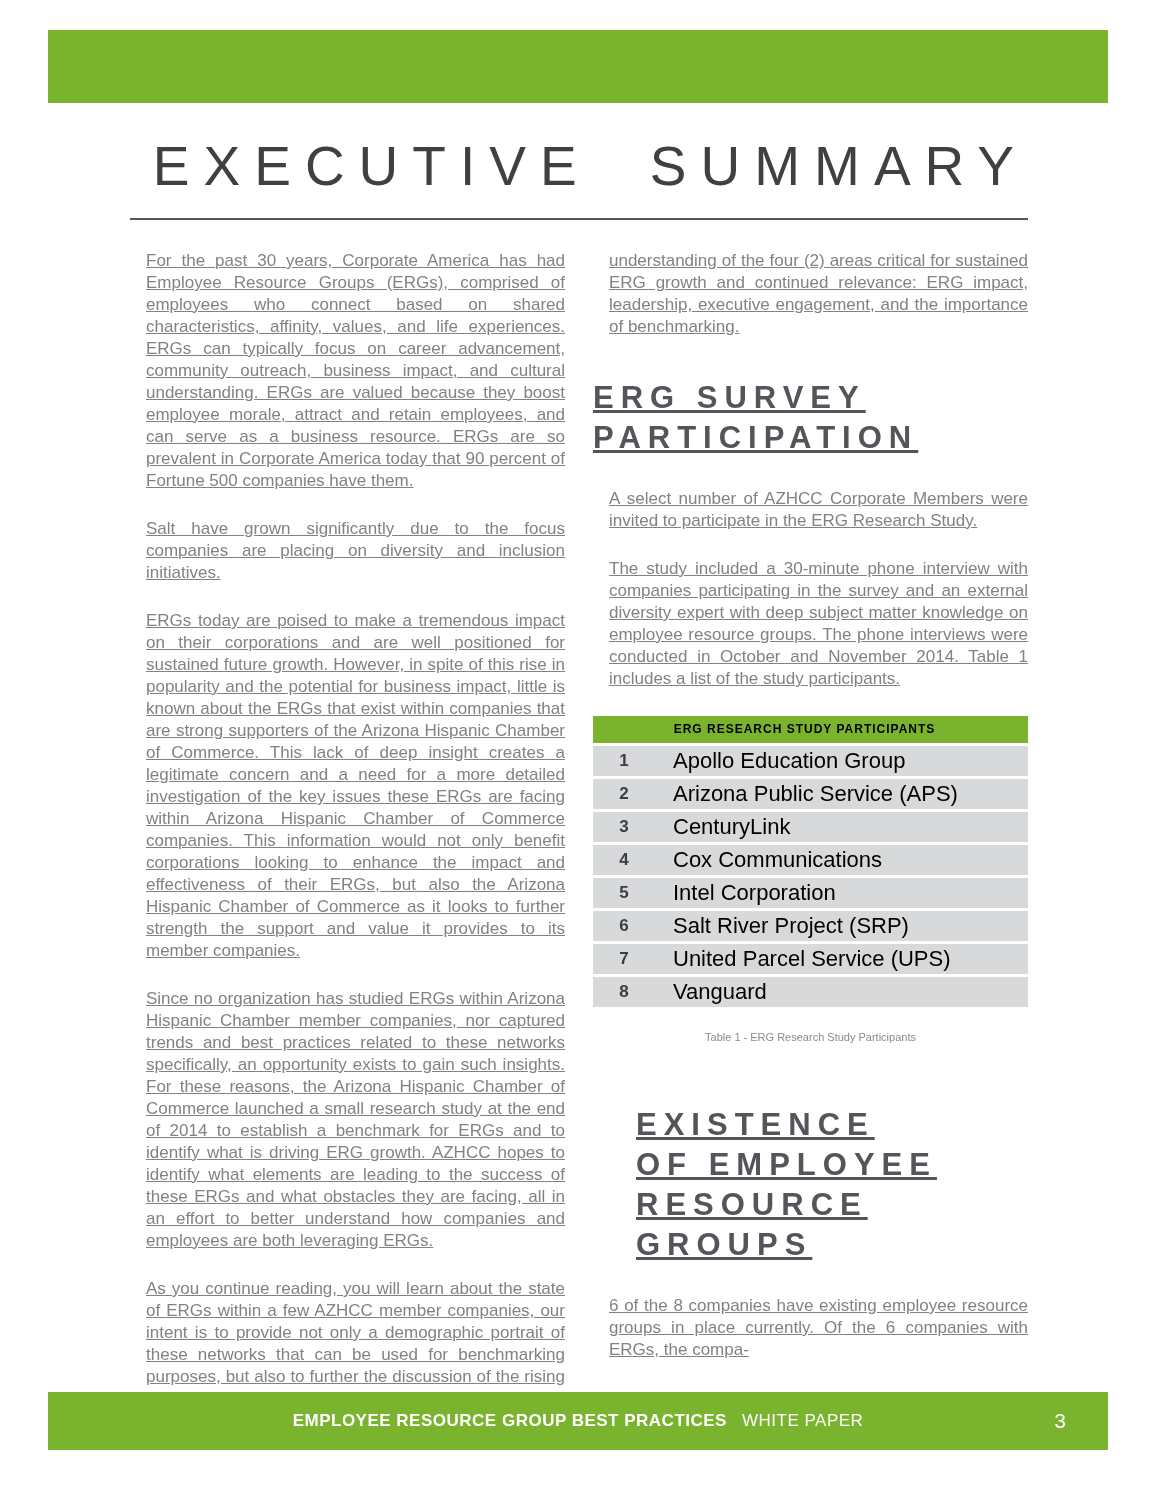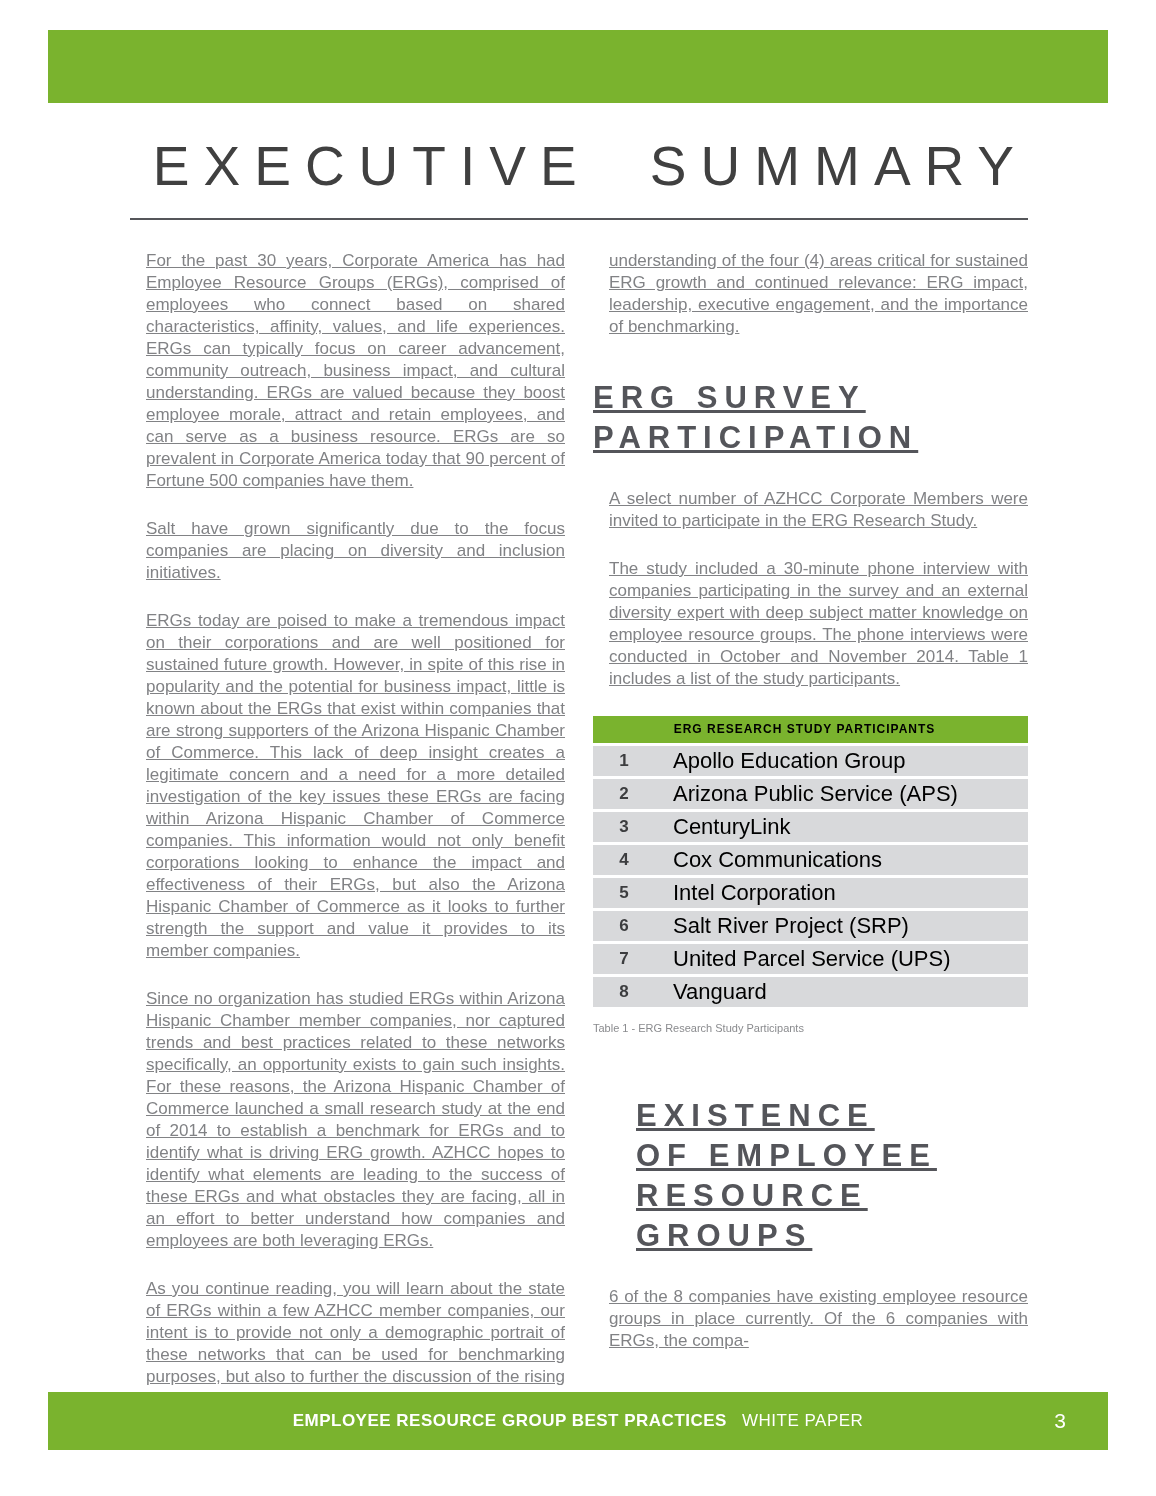--- a/index.html
+++ b/index.html
@@ -66,22 +66,22 @@
   .erg-row-num{
     width:62px;flex:0 0 62px;
     text-align:center;
     font-weight:bold;font-size:17px;color:#3c3d3f;
   }
   .erg-row-name{
     font-size:22px;color:#000000;
     padding-left:18px;
   }
   .table-caption{
-    margin-top:15px;
-    text-align:left;
+    margin-top:24px;
+    text-align:center;
     font-size:11px;color:#8a8b8e;
   }
   .existence-heading{margin-top:62px;margin-left:43px;}
   .footer-bar{
     position:absolute;left:48px;bottom:46px;width:1060px;height:58px;
     background:var(--green);
   }
   .footer-text{
     position:absolute;left:0;right:0;top:0;bottom:0;
     display:flex;align-items:center;justify-content:center;
@@ -111,21 +111,21 @@
 
       <div class="col">
         <p>For the past 30 years, Corporate America has had Employee Resource Groups (ERGs), comprised of employees who connect based on shared characteristics, affinity, values, and life experiences.  ERGs can typically focus on career advancement, community outreach, business impact, and cultural understanding.  ERGs are valued because they boost employee morale, attract and retain employees, and can serve as a business resource. ERGs are so prevalent in Corporate America today that 90 percent of Fortune 500 companies have them.</p>
         <p>Salt have grown significantly due to the focus companies are placing on diversity and inclusion initiatives.</p>
         <p>ERGs today are poised to make a tremendous impact on their corporations and are well positioned for sustained future growth. However, in spite of this rise in popularity and the potential for business impact, little is known about the ERGs that exist within companies that are strong supporters of the Arizona Hispanic Chamber of Commerce.  This lack of deep insight creates a legitimate concern and a need for a more detailed investigation of the key issues these ERGs are facing within Arizona Hispanic Chamber of Commerce companies. This information would not only benefit corporations looking to enhance the impact and effectiveness of their ERGs, but also the Arizona Hispanic Chamber of Commerce as it looks to further strength the support and value it provides to its member companies.</p>
         <p>Since no organization has studied ERGs within Arizona Hispanic Chamber member companies, nor captured trends and best practices related to these networks specifically, an opportunity exists to gain such insights. For these reasons, the Arizona Hispanic Chamber of Commerce launched a small research study at the end of 2014 to establish a benchmark for ERGs and to identify what is driving ERG growth. AZHCC hopes to identify what elements are leading to the success of these ERGs and what obstacles they are facing, all in an effort to better understand how companies and employees are both leveraging ERGs.</p>
         <p>As you continue reading, you will learn about the state of ERGs within a few AZHCC member companies, our intent is to provide not only a demographic portrait of these networks that can be used for benchmarking purposes, but also to further the discussion of the rising popularity of ERGs and deepen our</p>
       </div>
 
       <div class="col">
-        <p>understanding of the four (4) areas critical for sustained ERG growth and continued relevance: ERG impact, leadership, executive engagement, and the importance of benchmarking.</p>
+        <p>understanding of the four (2) areas critical for sustained ERG growth and continued relevance: ERG impact, leadership, executive engagement, and the importance of benchmarking.</p>
 
         <h2 class="section-heading first">ERG SURVEY
 PARTICIPATION</h2>
 
         <p>A select number of AZHCC Corporate Members were invited to participate in the ERG Research Study.</p>
         <p>The study included a 30-minute phone interview with companies participating in the survey and an external diversity expert with deep subject matter knowledge on employee resource groups.  The phone interviews were conducted in October and November 2014. Table 1 includes a list of the study participants.</p>
 
         <div class="erg-table">
           <div class="erg-table-header">ERG RESEARCH STUDY PARTICIPANTS</div>
 

